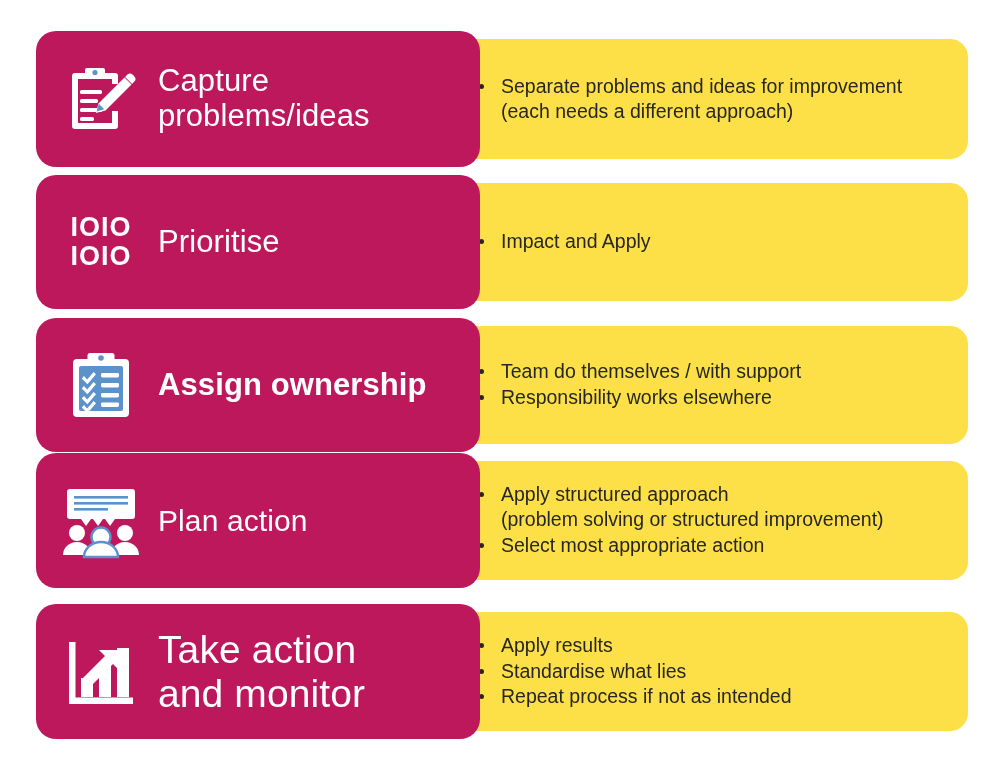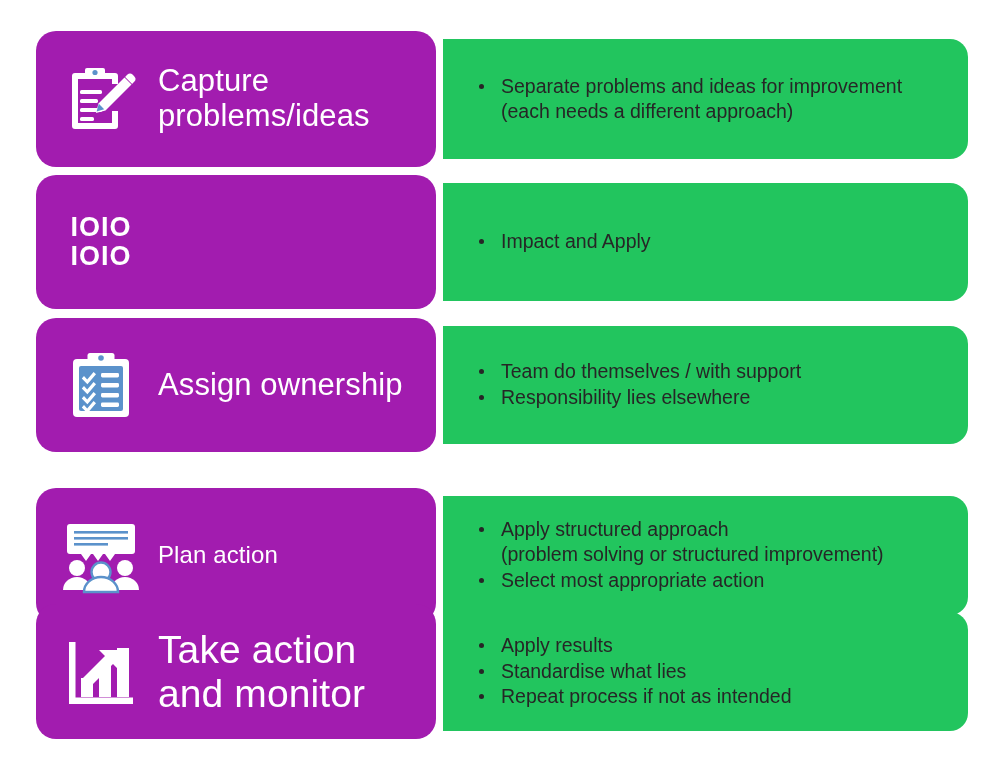--- a/index.html
+++ b/index.html
@@ -36,21 +36,21 @@
     height: 100%;
   }
 
   
   .info-panel {
     position: absolute;
     left: 407px;
     top: 8px;
     bottom: 8px;
     right: 0;
-    background: #22c55e;
+    background: #fde047;
     border-radius: 0 18px 18px 0;
     box-sizing: border-box;
     display: flex;
     flex-direction: column;
     justify-content: center;
     padding: 6px 18px 6px 30px;
   }
 
   .bullets {
     list-style: none;
@@ -76,23 +76,23 @@
     height: 5px;
     border-radius: 50%;
     background: #262626;
   }
 
   
   .step-card {
     position: absolute;
     left: 0;
     top: 0;
-    width: 400px;
+    width: 444px;
     height: 100%;
-    background: #a21caf;
+    background: #be185d;
     border-radius: 20px;
     display: flex;
     align-items: center;
     box-sizing: border-box;
     padding: 0 14px 0 22px;
   }
 
   .step-icon {
     flex: 0 0 auto;
     width: 86px;
@@ -122,27 +122,27 @@
     line-height: 1.06;
     letter-spacing: 1px;
     text-align: right;
     white-space: pre-line;
   }
 
   
   #row-1 { top: 31px;  height: 136px; }
   #row-2 { top: 175px; height: 134px; }
   #row-3 { top: 318px; height: 134px; }
-  #row-4 { top: 488px; height: 135px; }
+  #row-4 { top: 453px; height: 135px; }
   #row-5 { top: 604px; height: 135px; }
 
   #row-1 .step-label { font-size: 31px; }
   #row-2 .step-label { font-size: 31px; }
-  #row-3 .step-label { font-size: 31px; }
-  #row-4 .step-label { font-size: 24px; }
+  #row-3 .step-label { font-size: 31px; font-weight: bold; }
+  #row-4 .step-label { font-size: 30px; }
   #row-5 .step-label { font-size: 39px; }
 </style>
 </head>
 <body>
 
 <div id="board">
 
   <div class="row" id="row-1">
     <div class="row-inner">
       <div class="info-panel">
@@ -181,30 +181,31 @@
       <div class="info-panel">
         <ul class="bullets">
           <li class="bullet">Impact and Apply</li>
         </ul>
       </div>
       <div class="step-card">
         <span class="step-icon">
           <span class="binary-icon">IOIO
 IOIO</span>
         </span>
+        <span class="step-label">Prioritise</span>
       </div>
     </div>
   </div>
 
   <div class="row" id="row-3">
     <div class="row-inner">
       <div class="info-panel">
         <ul class="bullets">
           <li class="bullet">Team do themselves / with support</li>
-          <li class="bullet">Responsibility lies elsewhere</li>
+          <li class="bullet">Responsibility works elsewhere</li>
         </ul>
       </div>
       <div class="step-card">
         <span class="step-icon">
           <svg width="76" height="80" viewBox="0 0 76 80" aria-hidden="true">
 
             <rect x="10" y="14" width="56" height="58" rx="4" fill="#ffffff"></rect>
             <rect x="16" y="21" width="44" height="45" rx="2" fill="#5b92cb"></rect>
 
             <path d="M27 8 h22 a2.5 2.5 0 0 1 2.5 2.5 v10 H24.5 v-10 A2.5 2.5 0 0 1 27 8 z" fill="#ffffff"></path>

